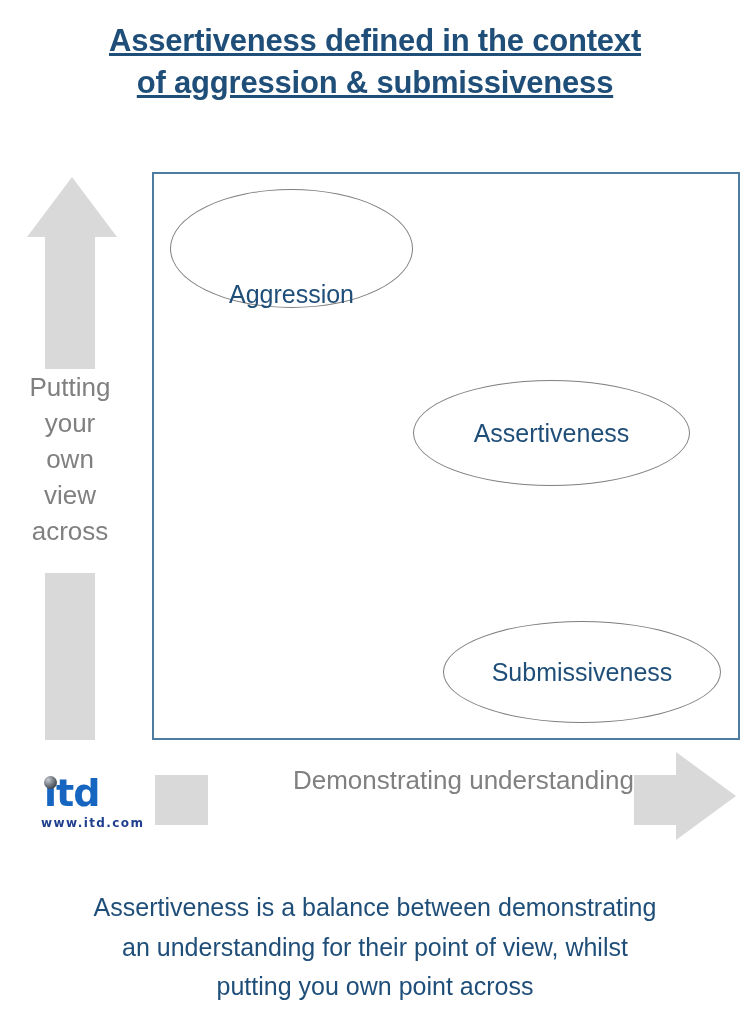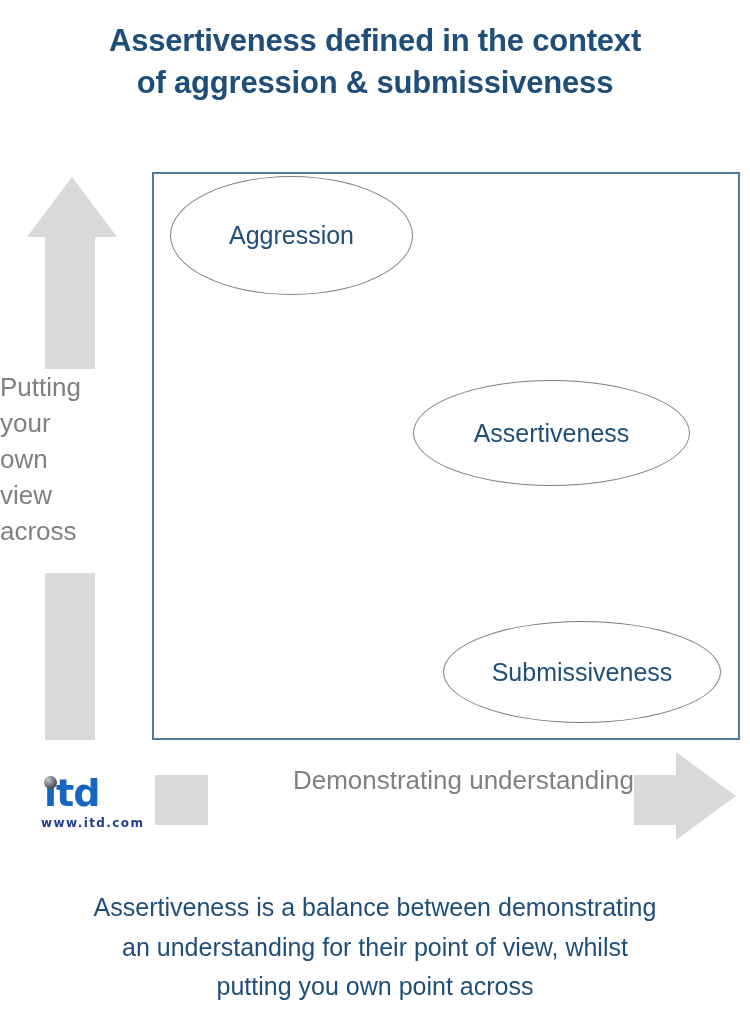--- a/index.html
+++ b/index.html
@@ -22,21 +22,21 @@
     left: 0;
     top: 20px;
     width: 750px;
     text-align: center;
     color: #1F4E79;
     font-weight: bold;
     font-size: 31px;
     line-height: 1.35;
     letter-spacing: -0.2px;
   }
-  #title .tline { display: block; }
+  #title .tline { display: block; text-decoration: underline; }
 
   
   #matrix-box {
     position: absolute;
     left: 152px;
     top: 172px;
     width: 588px;
     height: 568px;
     border: 2px solid #4E7CA1;
     background: #ffffff;
@@ -56,23 +56,24 @@
   }
   .ellipse span {
     color: #1F4E79;
     font-size: 25px;
     line-height: 1;
     white-space: nowrap;
   }
 
   #ellipse-aggression {
     left: 170px;
-    top: 176px;
+    top: 189px;
     width: 243px;
     height: 119px;
+    align-items: flex-end;
   }
   #ellipse-assertiveness {
     left: 413px;
     top: 380px;
     width: 277px;
     height: 106px;
     justify-content: center;
   }
   #ellipse-submissiveness {
     left: 443px;
@@ -106,21 +107,21 @@
     top: 573px;
     width: 50px;
     height: 167px;
     background: #D9D9D9;
   }
   #y-axis-label {
     position: absolute;
     left: 0px;
     top: 370px;
     width: 140px;
-    text-align: left;
+    text-align: center;
     color: #808080;
     font-size: 26px;
     line-height: 1.38;
   }
   #y-axis-label .wline { display: block; }
 
   
   #x-arrow-shaft-left {
     position: absolute;
     left: 155px;

